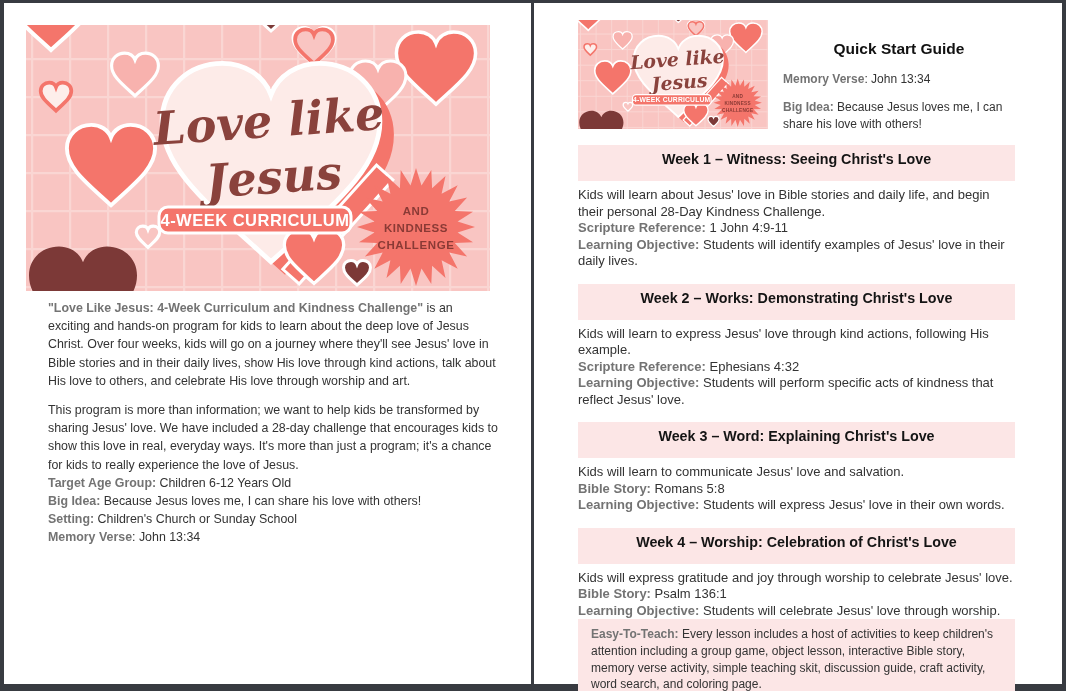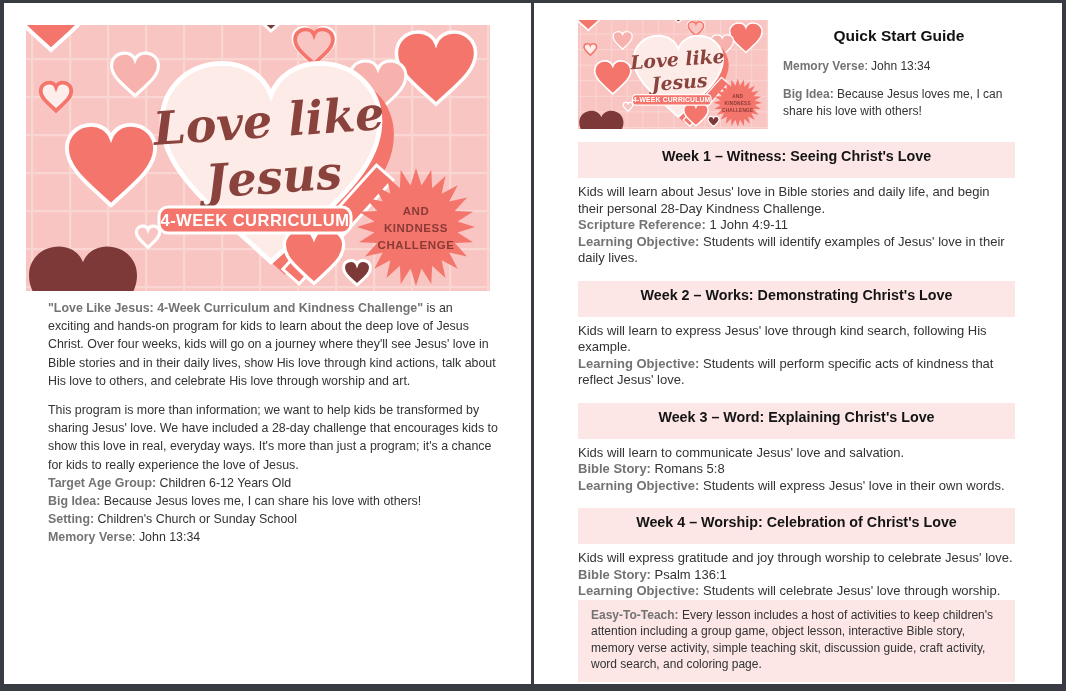--- a/index.html
+++ b/index.html
@@ -32,21 +32,21 @@
   .ltext b, .line b, .field b, .easy-box b { color: #737373; }
   p.intro { margin-top: 8px; }
   p.para  { margin-top: 11px; }
   p.lfield { line-height: 18.2px; }
 
   
   .page-right { padding: 17px 47px 0 44px; }
   .qs-header { display: flex; }
   .thumb svg { display: block; width: 190px; height: 109px; }
   .qs-col { flex: 1; margin-left: 15px; }
-  .qs-title { font-size: 15.5px; font-weight: bold; color: #111111; text-align: center; margin-top: 7px; }
+  .qs-title { font-size: 15.5px; font-weight: bold; color: #111111; text-align: center; margin-top: 20px; }
   .qs-col .field { font-size: 12px; line-height: 16.8px; color: #333333; }
   .qs-col .field.first { margin-top: 13px; }
   .qs-col .field.second { margin-top: 11px; }
 
   .week-banner {
     margin-top: 14px;
     height: 36px;
     line-height: 28px;
     background: #fce6e6;
     text-align: center;
@@ -166,21 +166,22 @@
 
   <section class="week">
     <div class="week-banner">Week 1 – Witness: Seeing Christ's Love</div>
     <p class="desc">Kids will learn about Jesus' love in Bible stories and daily life, and begin their personal 28-Day Kindness Challenge.</p>
     <p class="line"><b>Scripture Reference:</b><span> 1 John 4:9-11</span></p>
     <p class="line"><b>Learning Objective:</b><span> Students will identify examples of Jesus' love in their daily lives.</span></p>
   </section>
 
   <section class="week">
     <div class="week-banner">Week 2 – Works: Demonstrating Christ's Love</div>
-    <p class="desc">Kids will learn to express Jesus' love through kind search, following His example.</p>
+    <p class="desc">Kids will learn to express Jesus' love through kind actions, following His example.</p>
+    <p class="line"><b>Scripture Reference:</b><span> Ephesians 4:32</span></p>
     <p class="line"><b>Learning Objective:</b><span> Students will perform specific acts of kindness that reflect Jesus' love.</span></p>
   </section>
 
   <section class="week">
     <div class="week-banner">Week 3 – Word: Explaining Christ's Love</div>
     <p class="desc">Kids will learn to communicate Jesus' love and salvation.</p>
     <p class="line"><b>Bible Story:</b><span> Romans 5:8</span></p>
     <p class="line"><b>Learning Objective:</b><span> Students will express Jesus' love in their own words.</span></p>
   </section>
 

